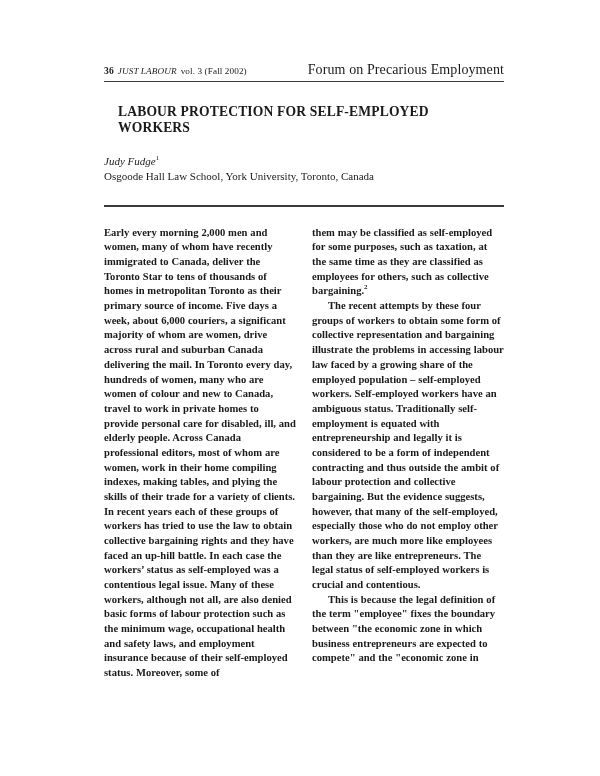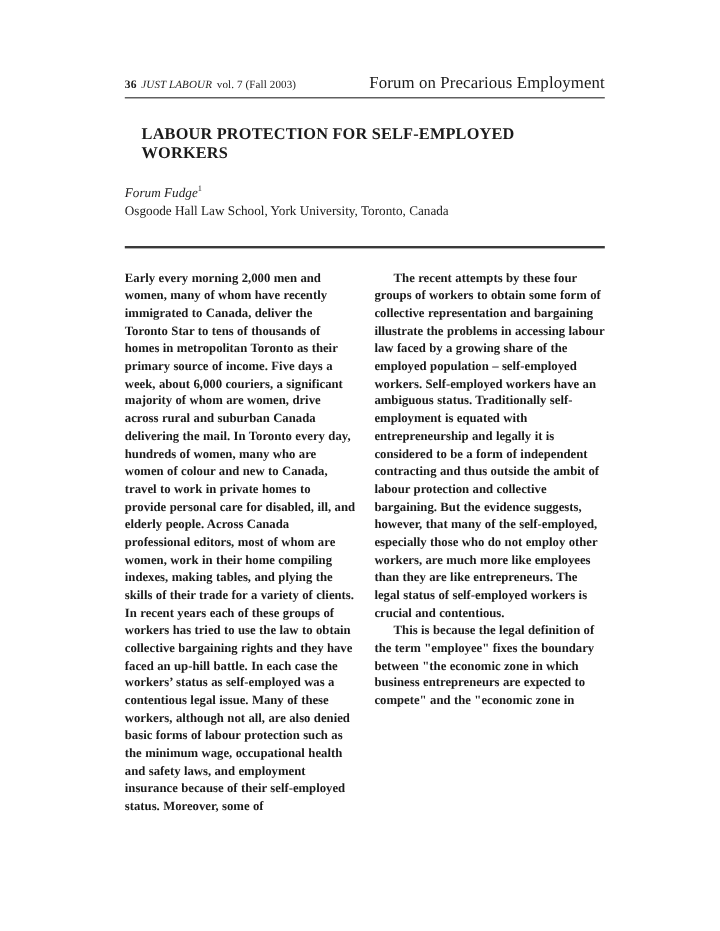--- a/index.html
+++ b/index.html
@@ -129,40 +129,41 @@
 </head>
 <body>
 
 <div class="page">
   <div class="content">
 
     <div class="running-head">
       <div class="rh-left">
         <span class="folio">36</span>
         <span class="journal-name">JUST LABOUR</span>
-        <span>vol. 7 (Fall 2003)</span>
+        <span>vol. 3 (Fall 2002)</span>
       </div>
       <div class="rh-right">Forum on Precarious Employment</div>
     </div>
     <hr class="rule-thin">
 
     <div class="title-block">
       <h1 class="article-title">LABOUR PROTECTION FOR SELF-EMPLOYED WORKERS</h1>
-      <div class="author"><span>Forum Fudge</span><sup>1</sup></div>
+      <div class="author"><span>Judy Fudge</span><sup>1</sup></div>
       <div class="affiliation">Osgoode Hall Law School, York University, Toronto, Canada</div>
     </div>
 
     <div class="rule-wrap">
       <hr class="rule-thick">
     </div>
 
     <div class="columns">
       <div class="col">
         <p>Early every morning 2,000 men and women, many of whom have recently immigrated to Canada, deliver the Toronto Star to tens of thousands of homes in metropolitan Toronto as their primary source of income.  Five days a week, about 6,000 couriers, a significant majority of whom are women, drive across rural and suburban Canada delivering the mail.  In Toronto every day, hundreds of women, many who are women of colour and new to Canada, travel to work in private homes to provide personal care for disabled, ill, and elderly people.  Across Canada professional editors, most of whom are women, work in their home compiling indexes, making tables, and plying the skills of their trade for a variety of clients.   In recent years each of these groups of workers has tried to use the law to obtain collective bargaining rights and they have faced an up-hill battle.  In each case the workers’ status as self-employed was a contentious legal issue.  Many of these workers, although not all, are also denied basic forms of labour protection such as the minimum wage, occupational health and safety laws, and employment insurance because of their self-employed status.  Moreover, some of</p>
       </div>
       <div class="col">
+        <p><span>them may be classified as self-employed for some purposes, such as taxation, at the same time as they are classified as employees for others, such as collective bargaining.</span><sup>2</sup></p>
         <p class="indent">The recent attempts by these four groups of workers to obtain some form of collective representation and bargaining illustrate the problems in accessing labour law faced by a growing share of the employed population – self-employed workers. Self-employed workers have an ambiguous status.  Traditionally self-employment is equated with entrepreneurship and legally it is considered to be a form of independent contracting and thus outside the ambit of labour protection and collective bargaining. But the evidence suggests, however, that many of the self-employed, especially those who do not employ other workers, are much more like employees than they are like entrepreneurs. The legal status of self-employed workers is crucial and contentious.</p>
         <p class="indent">This is because the legal definition of the term "employee" fixes the boundary between "the economic zone in which business entrepreneurs are expected to compete" and the "economic zone in</p>
       </div>
     </div>
 
   </div>
 </div>
 
 </body></html>

